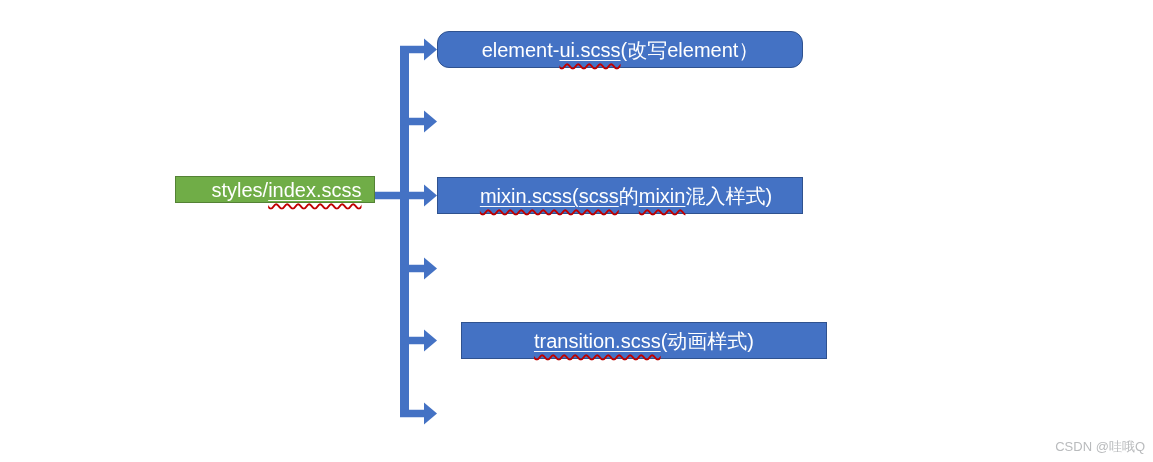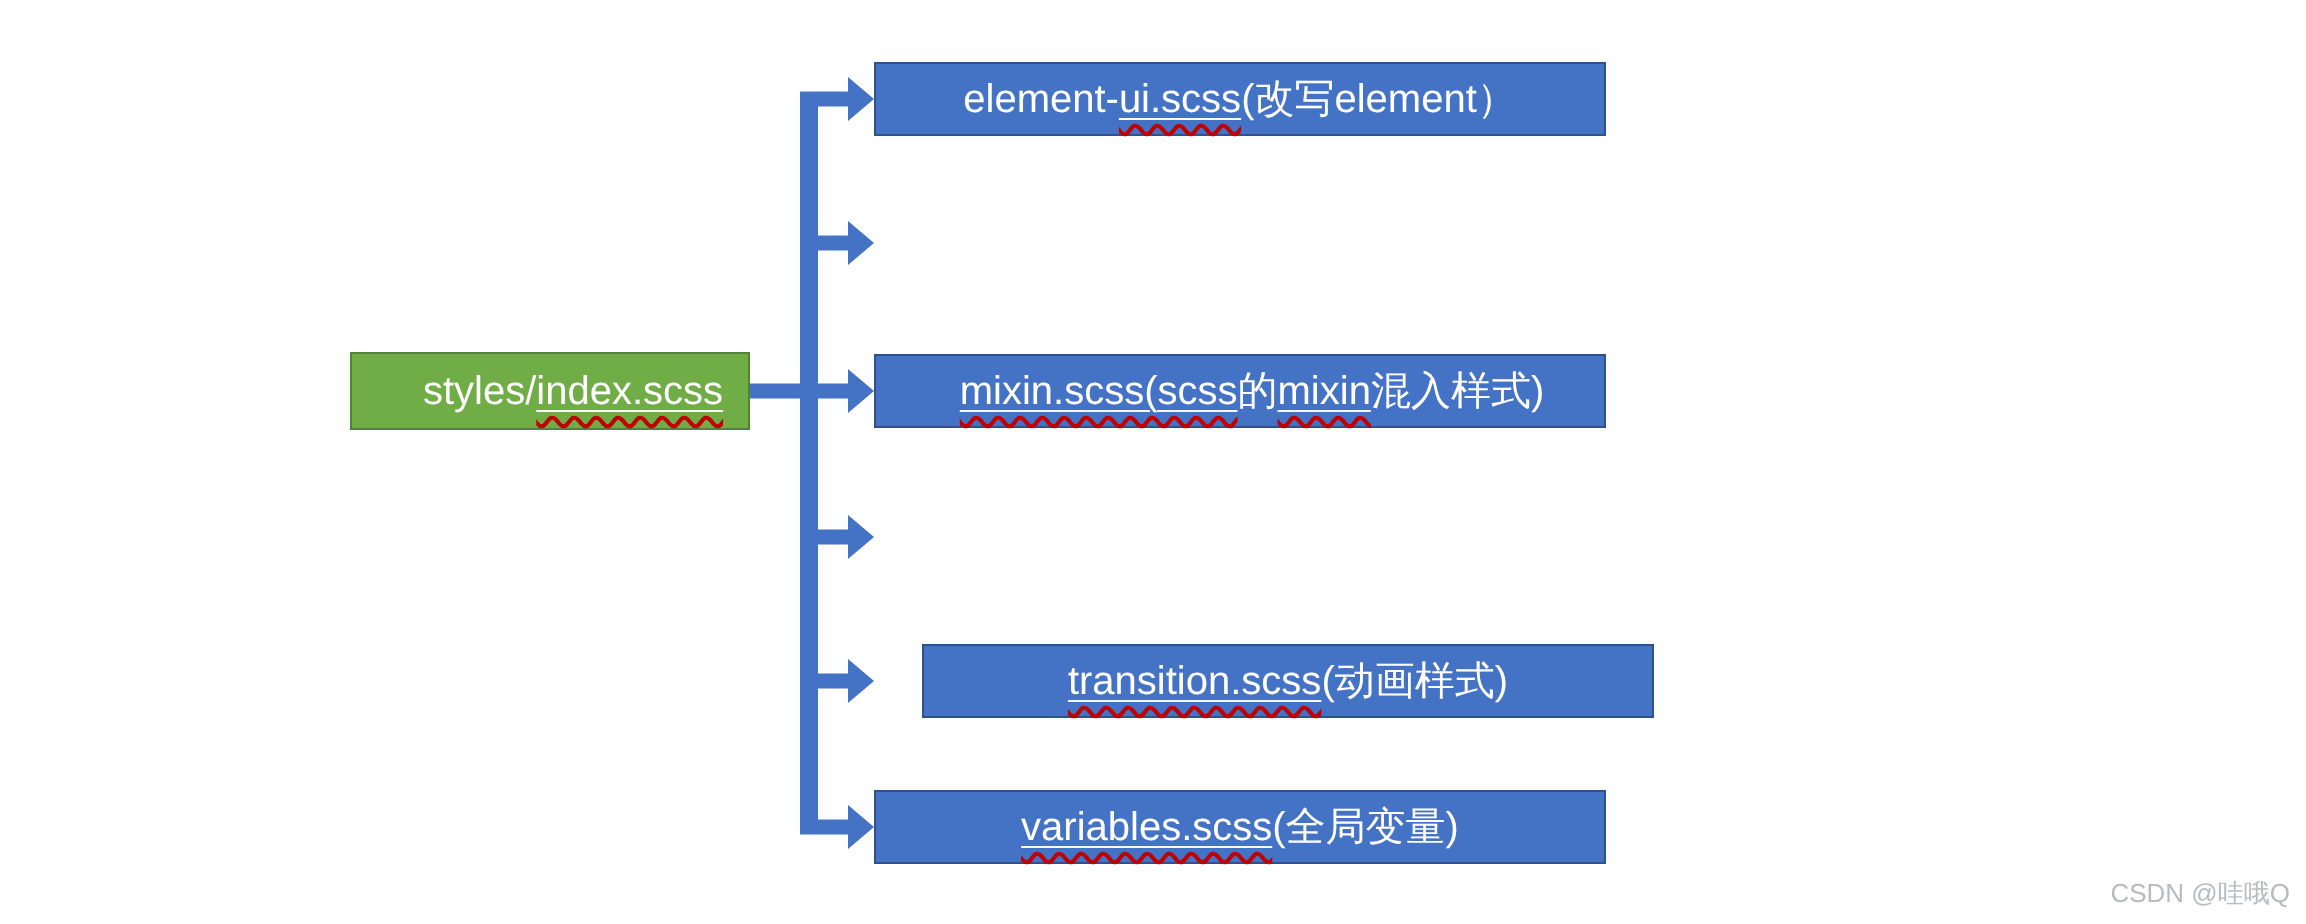--- a/index.html
+++ b/index.html
@@ -31,21 +31,21 @@
     color: var(--text-color, #ffffff);
     font-size: 20px;
     line-height: 1;
     white-space: nowrap;
     box-sizing: border-box;
   }
   #root-box {
     left: 175px;
     top: 176px;
     width: 200px;
-    height: 39px;
+    height: 27px;
     background: var(--root-fill, #70AD47);
     border: 1.5px solid var(--root-border, #548235);
     padding-left: 23px;
   }
   .file-box {
     left: 437px;
     width: 366px;
     height: 37px;
     background: var(--file-fill, #4472C4);
     border: 1.5px solid var(--file-border, #2F528F);
@@ -92,26 +92,23 @@
       <line x1="400" y1="340.5" x2="425" y2="340.5" stroke="#4472C4" stroke-width="7.5"></line>
       <polygon points="424,329.5 437,340.5 424,351.5" fill="#4472C4"></polygon>
       <line x1="400" y1="413.5" x2="425" y2="413.5" stroke="#4472C4" stroke-width="7.5"></line>
       <polygon points="424,402.5 437,413.5 424,424.5" fill="#4472C4"></polygon>
     </svg>
 
   <div class="box" id="root-box">
     <span class="parts"><span>styles/</span><span class="wavy"><span class="missp">index.scss</span></span></span>
   </div>
 
-  <div class="box file-box" style="top: 31px;">
+  <div class="box file-box" style="top: 31px; border-radius: 12px;">
       <span class="parts"><span>element-</span><span class="wavy"><span class="missp">ui.scss</span></span><span>(改写element）</span></span>
     </div>
     <div class="box file-box" style="top: 177px; padding-left: 12px;">
       <span class="parts"><span class="wavy"><span class="missp">mixin.scss(scss</span></span><span>的</span><span class="wavy"><span class="missp">mixin</span></span><span>混入样式)</span></span>
     </div>
     <div class="box file-box" style="top: 322px; margin-left: 24px;">
       <span class="parts"><span class="wavy"><span class="missp">transition.scss</span></span><span>(动画样式)</span></span>
     </div>
-    <div class="box file-box" style="top: 395px;">
-      <span class="parts"><span class="wavy"><span class="missp">variables.scss</span></span><span>(全局变量)</span></span>
-    </div>
     <div id="watermark">CSDN @哇哦Q</div>
 </div>
 
 </body></html>

